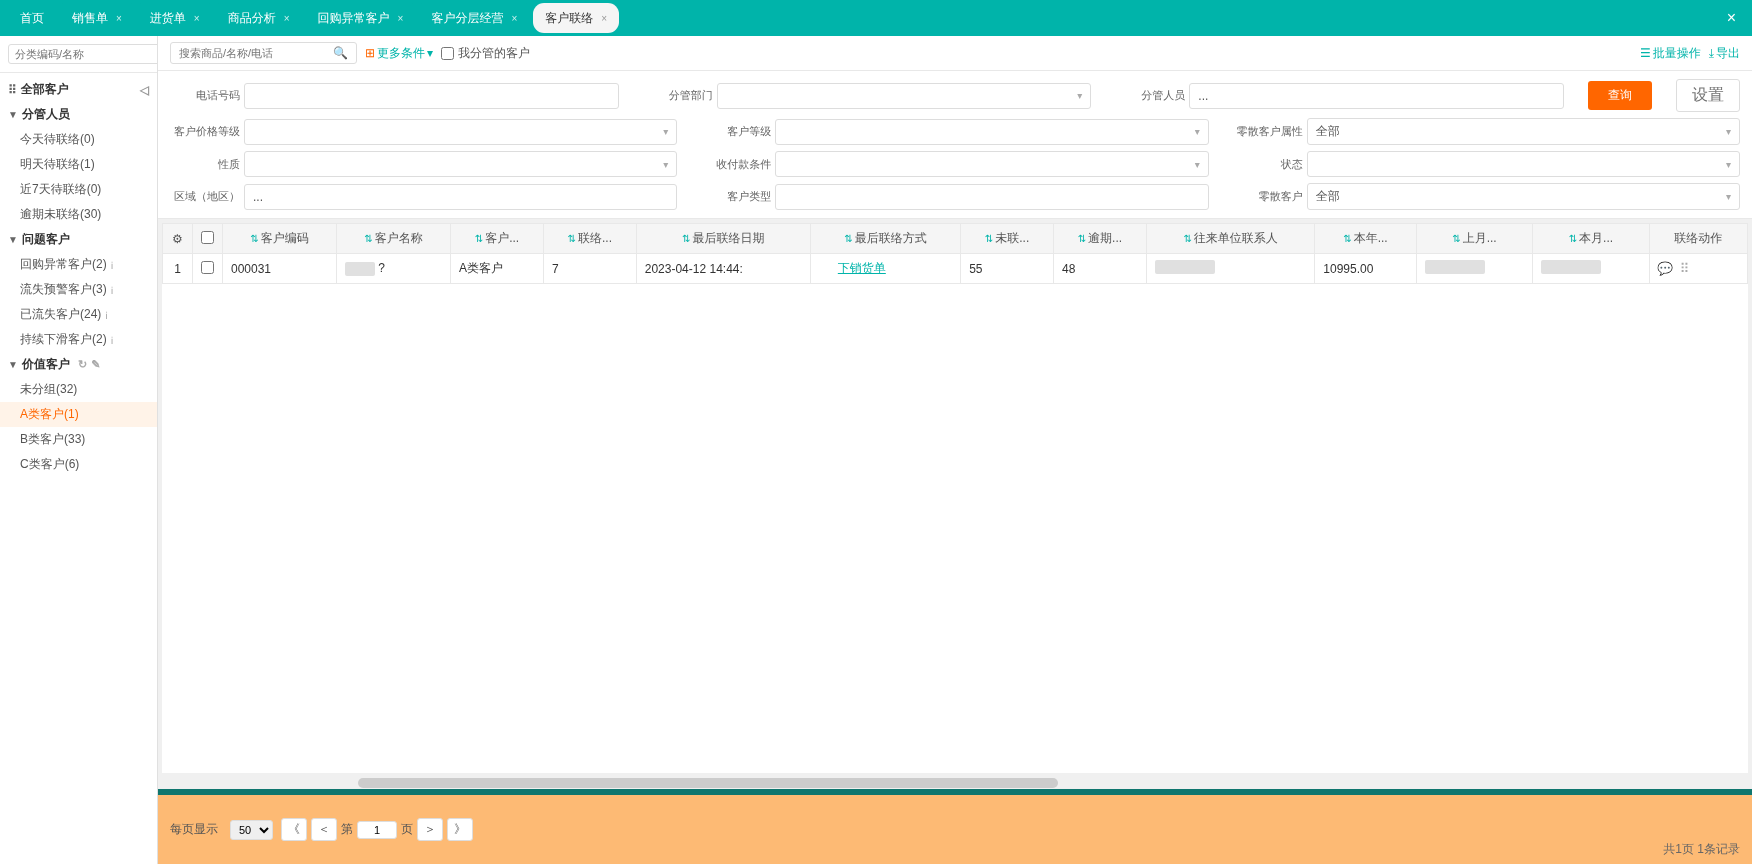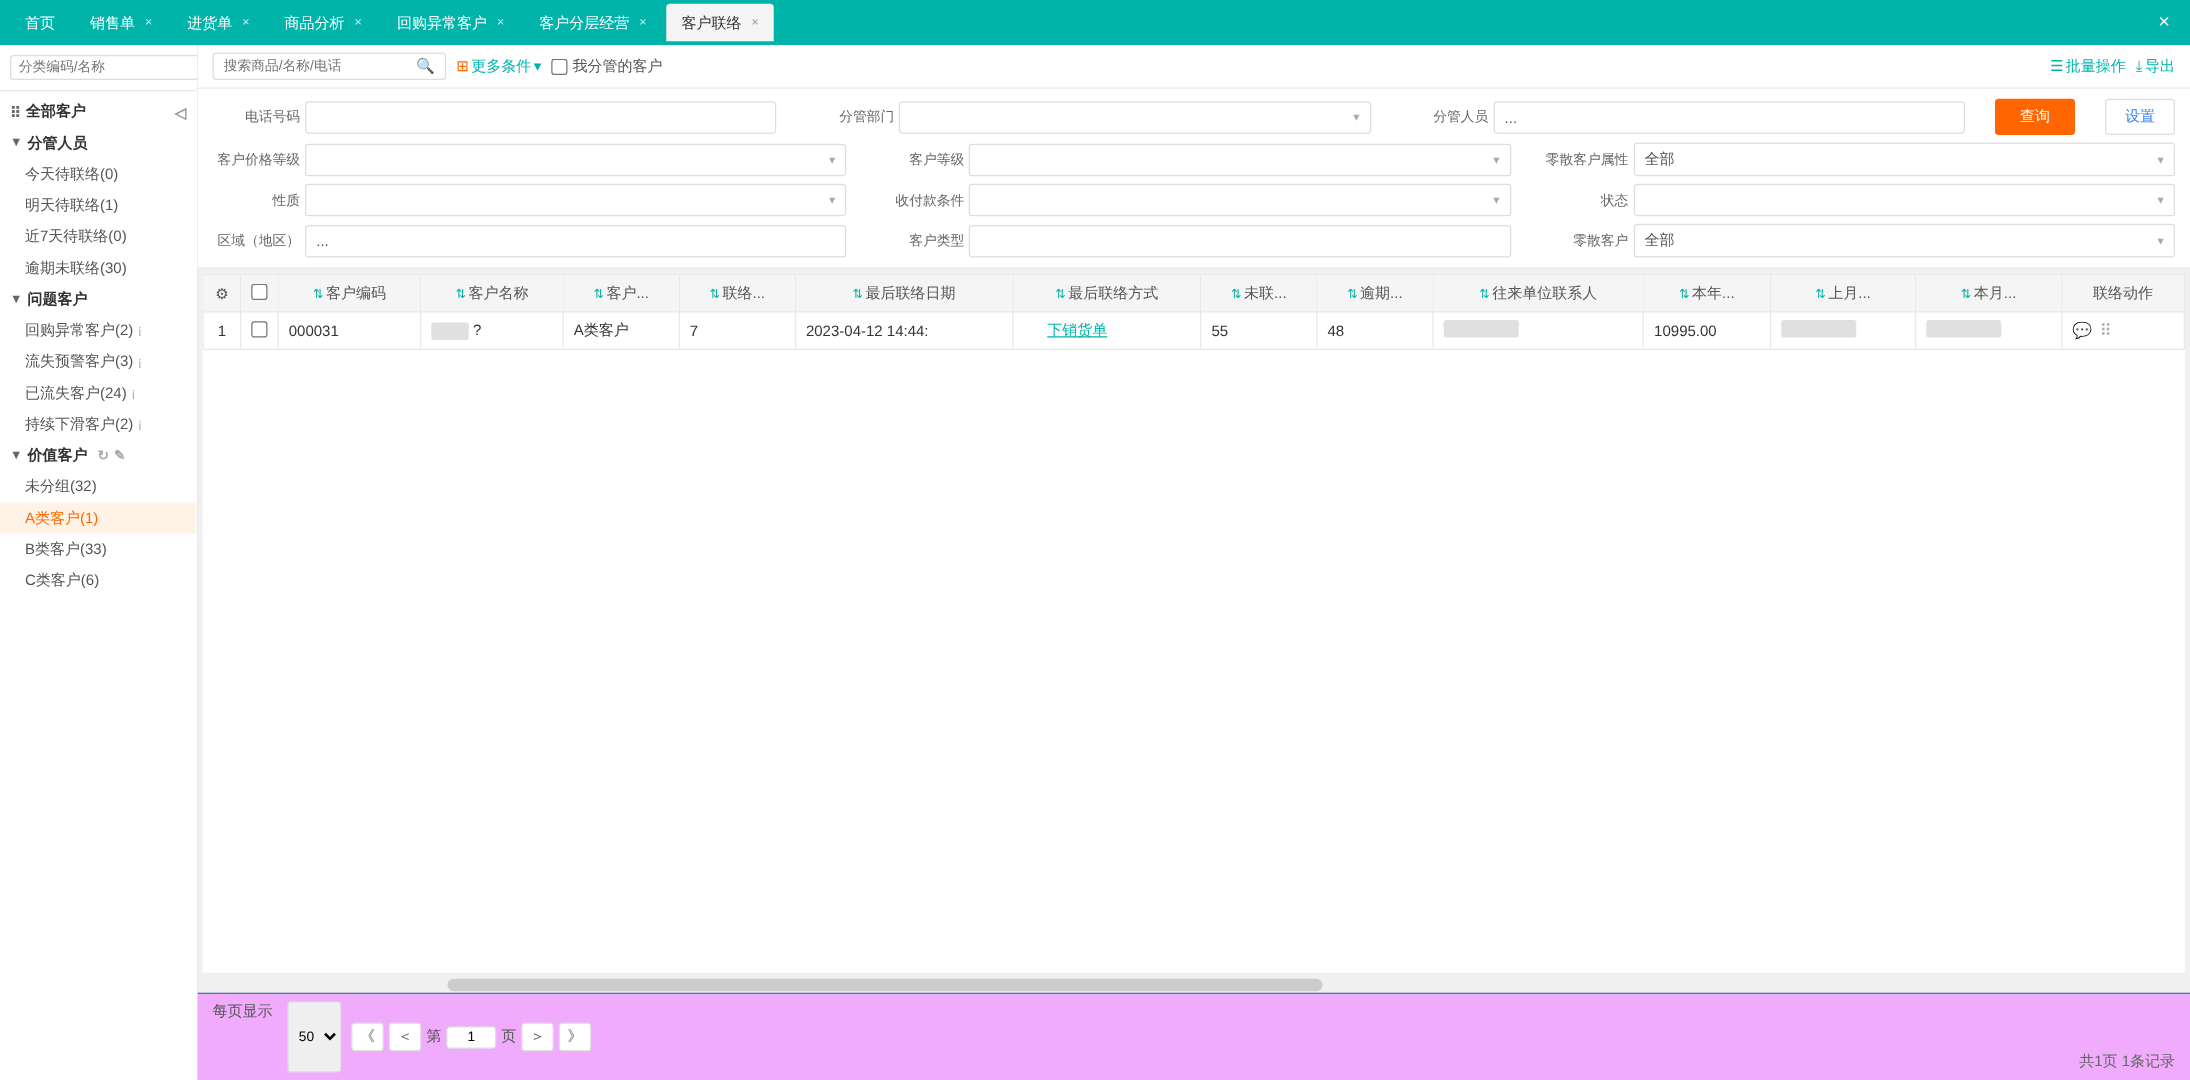--- a/index.html
+++ b/index.html
@@ -23,20 +23,21 @@
       display: flex;
       align-items: center;
       gap: 4px;
       border-radius: 3px 3px 0 0;
       height: 30px;
       text-align: right;
     }
     .nav-tab.active {
       background: #f5f5f5;
       color: #333;
+      border-radius: 11px;
     }
     .nav-tab .close-x {
       font-size: 10px;
       margin-left: 4px;
       color: rgba(255,255,255,0.8);
     }
     .nav-tab.active .close-x { color: #999; }
     .nav-home {
       color: white;
       padding: 6px 12px;
@@ -225,26 +226,26 @@
       color: white;
       border: none;
       border-radius: 3px;
       padding: 6px 20px;
       cursor: pointer;
       font-size: 12px;
       white-space: nowrap;
     }
     .settings-btn {
       background: white;
-      color: #3b82f6;
+      color: #737373;
       border: 1px solid #ddd;
       border-radius: 3px;
       padding: 5px 15px;
       cursor: pointer;
-      font-size: 12px;
+      font-size: 16px;
       white-space: nowrap;
     }
 
     
     .table-area {
       flex: 1;
       background: white;
       overflow: auto;
       margin: 4px;
     }
@@ -275,24 +276,25 @@
     }
     .table-row-num { color: #666; text-align: center; width: 30px; }
     .table-checkbox { width: 24px; text-align: center; }
     .gear-col { width: 28px; text-align: center; }
     .link-text { color: #00b4aa; text-decoration: underline; cursor: pointer; margin-left: 19px; }
     .action-icons { display: flex; gap: 6px; align-items: center; }
     .action-icon { color: #aaa; cursor: pointer; font-size: 13px; }
 
     
     .bottom-bar {
-      background: #f0abfc;
-      border-top: 1px solid #0f766e;
+      background: #fdba74;
+      border-top: 6px solid #0f766e;
       padding: 6px 12px;
       display: flex;
+      align-items: center;
       gap: 8px;
       font-size: 11px;
       color: #555;
     }
     .page-size-label { margin-right: 4px; }
     .page-size-select {
       border: 1px solid #ddd;
       border-radius: 3px;
       padding: 2px 4px;
       font-size: 11px;

